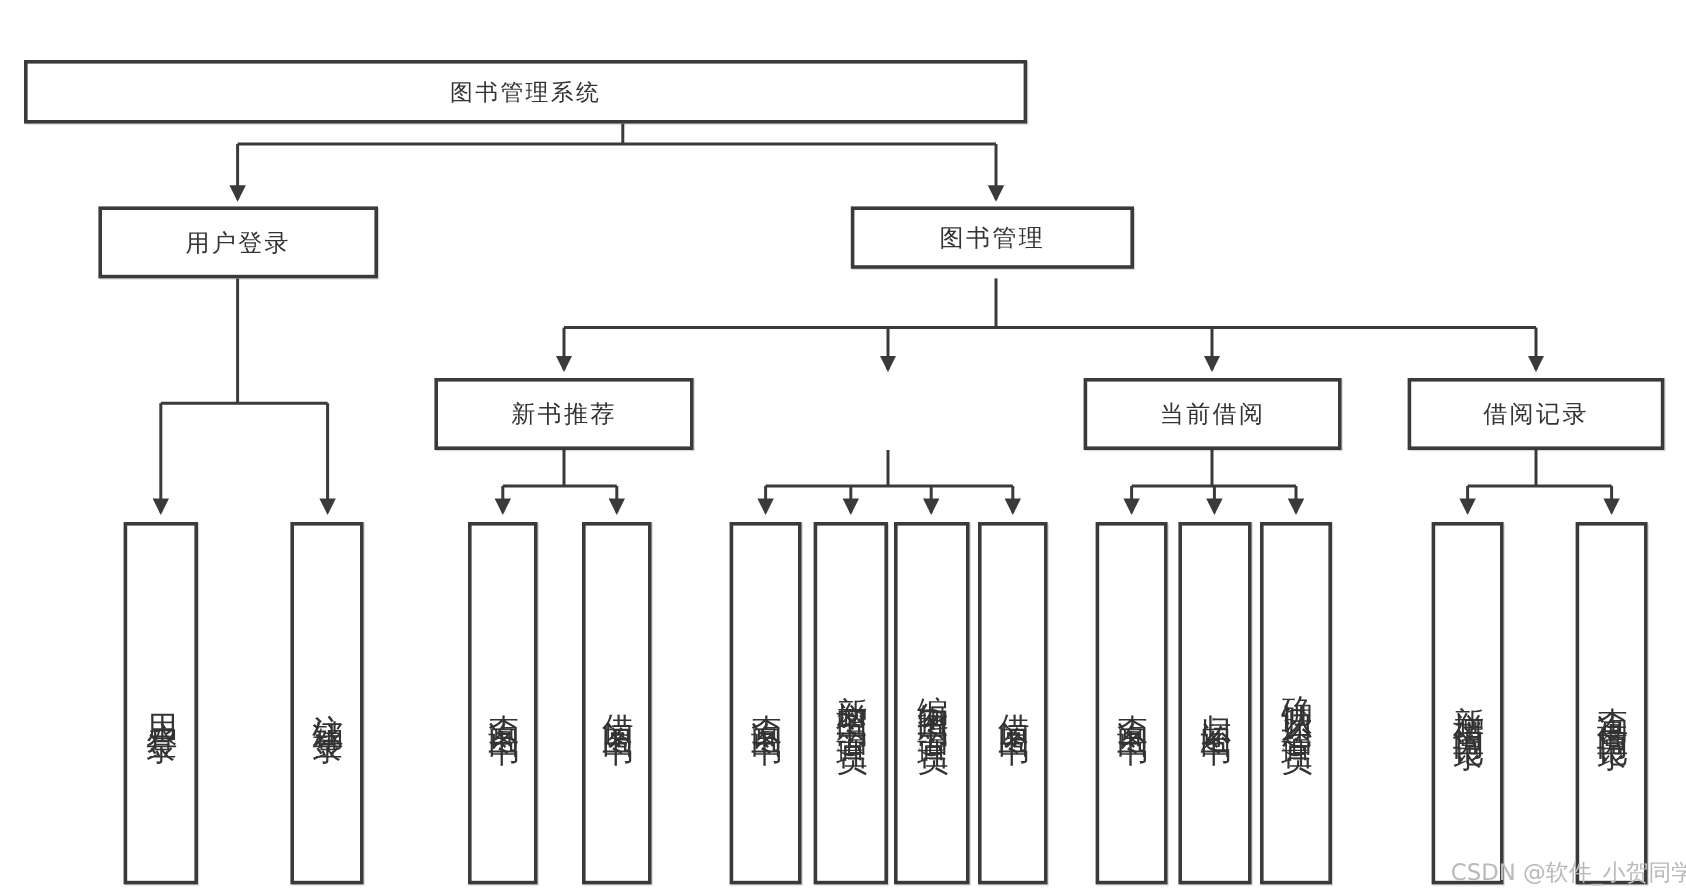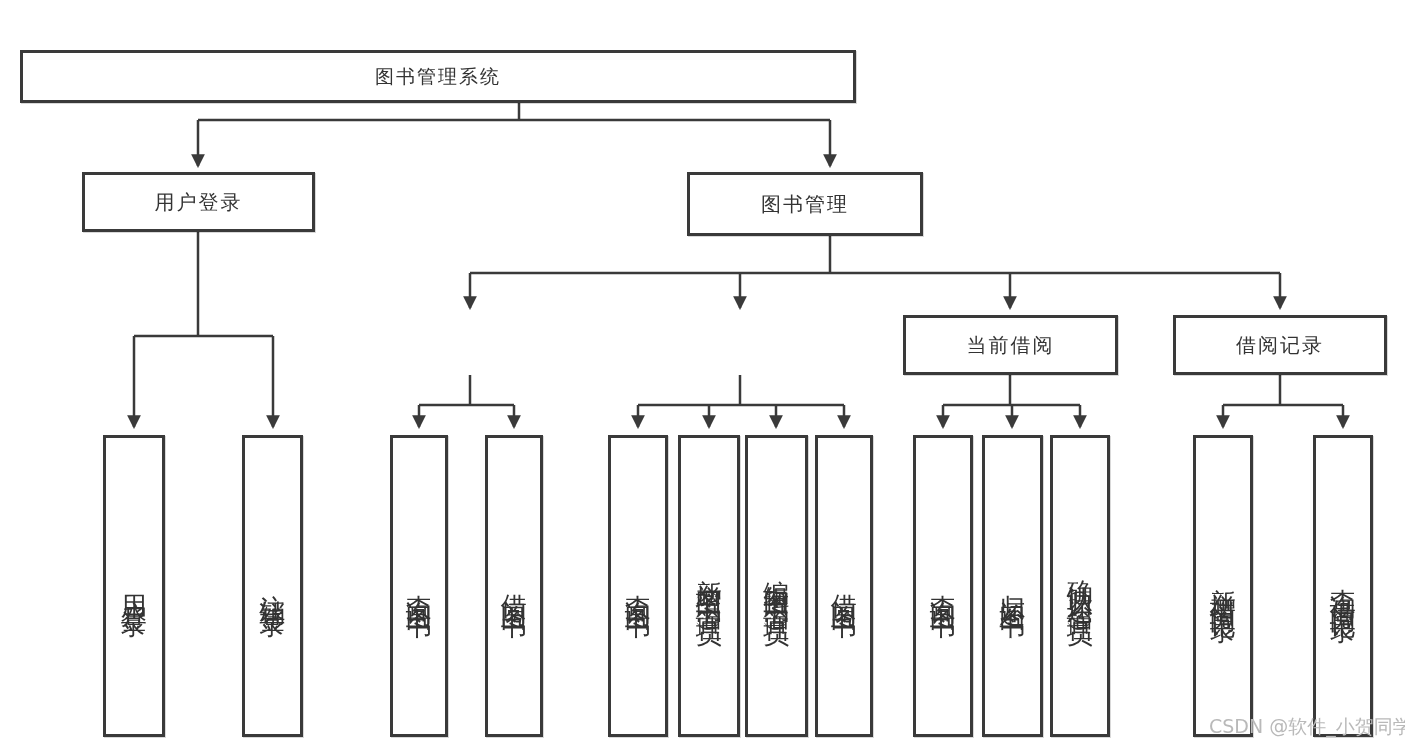--- a/index.html
+++ b/index.html
@@ -111,22 +111,23 @@
       <path d="M1280,375 V405"></path>
       <path d="M1223,405 H1343"></path>
       <path d="M1223,405 V427" marker-end="url(#arrow)"></path>
       <path d="M1343,405 V427" marker-end="url(#arrow)"></path>
     </g>
   </svg>
 
   <div class="node h root-box" style="left:20px; top:6px; width:836px; height:53px;margin-top:44px;">图书管理系统</div>
 
   <div class="node h" style="left:82px; top:172px; width:233px; height:60px;">用户登录</div>
-  <div class="node h" style="left:687px; top:172px; width:236px; height:64px;">图书管理</div>
+  <div class="node h" style="left:709px; top:172px; width:236px; height:52px;">图书管理</div>
 
+  <div class="node h" style="left:362px; top:315px; width:216px; height:60px;">新书推荐</div>
   <div class="node h" style="left:1173px; top:315px; width:214px; height:60px;">借阅记录</div>
   <div class="node h" style="left:903px; top:315px; width:215px; height:60px;">当前借阅</div>
 
   <div class="node leaf" style="left:103px; top:435px; width:62px; height:302px;">
     <span class="vtext">用户登录</span>
   </div>
   <div class="node leaf" style="left:242px; top:435px; width:61px; height:302px;">
     <span class="vtext">注销登录</span>
   </div>
 

